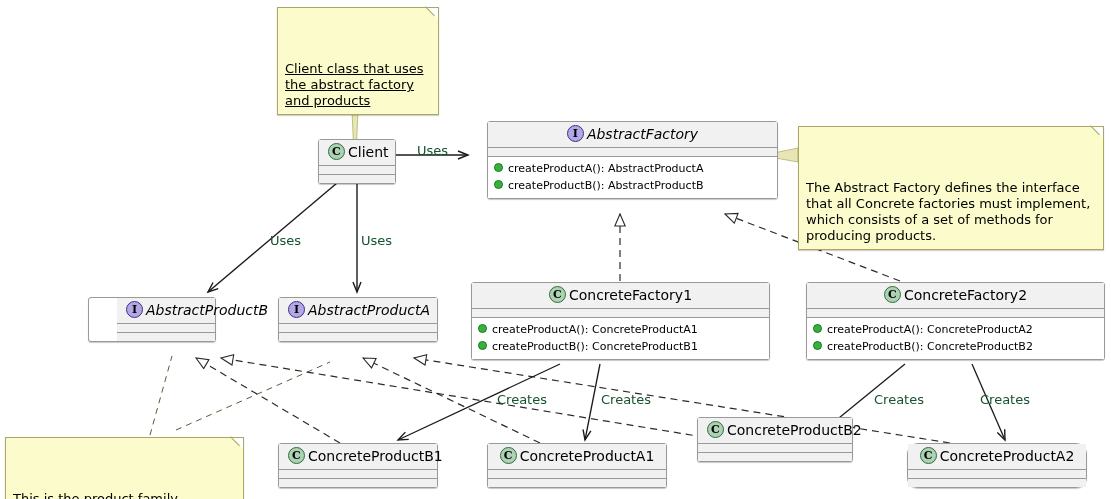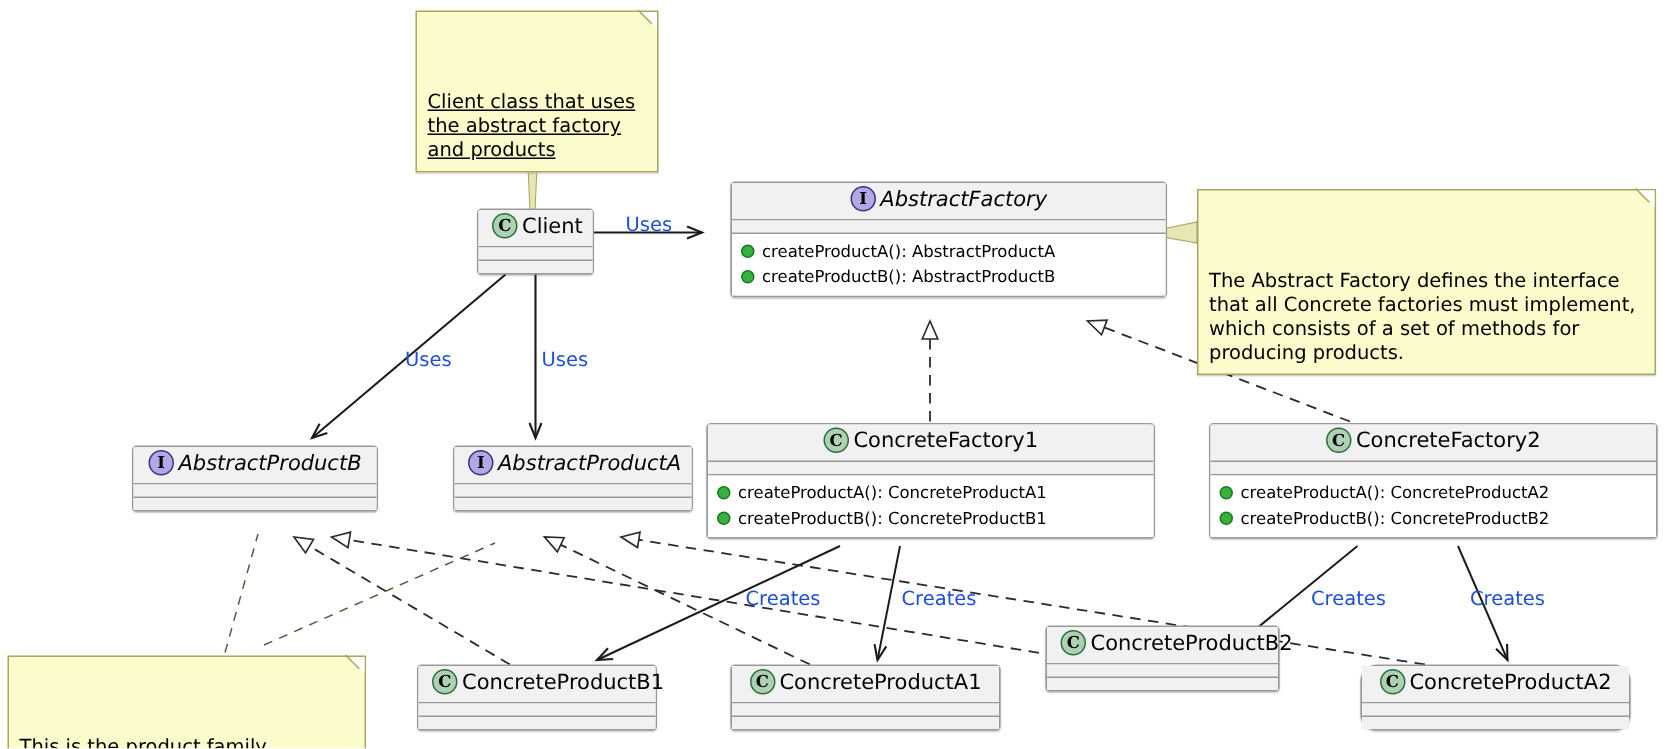--- a/index.html
+++ b/index.html
@@ -127,21 +127,21 @@
     width: 13px; height: 13px;
     border-left: 1px solid #A8A864;
     transform-origin: 0 0;
     transform: rotate(-45deg);
   }
   
   .elabel {
     position: absolute;
     font-size: 13px;
     line-height: 15px;
-    color: #1d4ed8;
+    color: #14532d;
     background: transparent;
     white-space: nowrap;
   }
 </style>
 </head>
 <body>
 
 <div id="canvas">
 
   <svg class="edges" viewBox="0 0 1111 499">
@@ -236,29 +236,29 @@
     <div class="members">
       <div class="member">
         <span class="dot"></span><span>createProductA(): AbstractProductA</span>
       </div>
       <div class="member">
         <span class="dot"></span><span>createProductB(): AbstractProductB</span>
       </div>
     </div>
   </div>
 
-  <div class="uml iface" style="left:88px; top:297px; width:164px;">
+  <div class="uml iface" style="left:88px; top:297px; width:128px;padding-left:28px;">
     <div class="hdr">
       <span class="badge i">I</span><span class="nm">AbstractProductB</span>
     </div>
     <div class="compartment"></div>
     <div class="compartment last"></div>
   </div>
 
-  <div class="uml iface" style="left:278px; top:297px; width:160px;margin-left:24px;">
+  <div class="uml iface" style="left:278px; top:297px; width:160px;">
     <div class="hdr">
       <span class="badge i">I</span><span class="nm">AbstractProductA</span>
     </div>
     <div class="compartment"></div>
     <div class="compartment last"></div>
   </div>
 
   <div class="uml" style="left:471px; top:282px; width:299px;">
     <div class="hdr">
       <span class="badge c">C</span><span class="nm">ConcreteFactory1</span>

